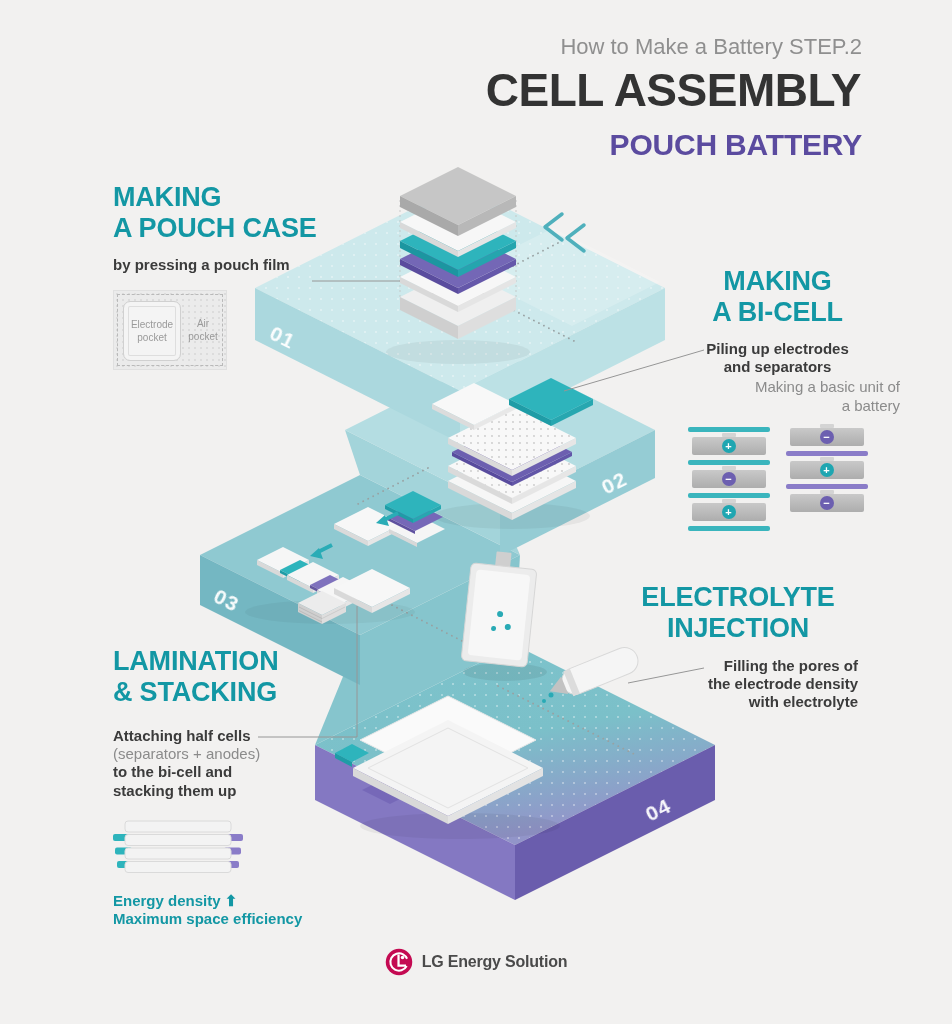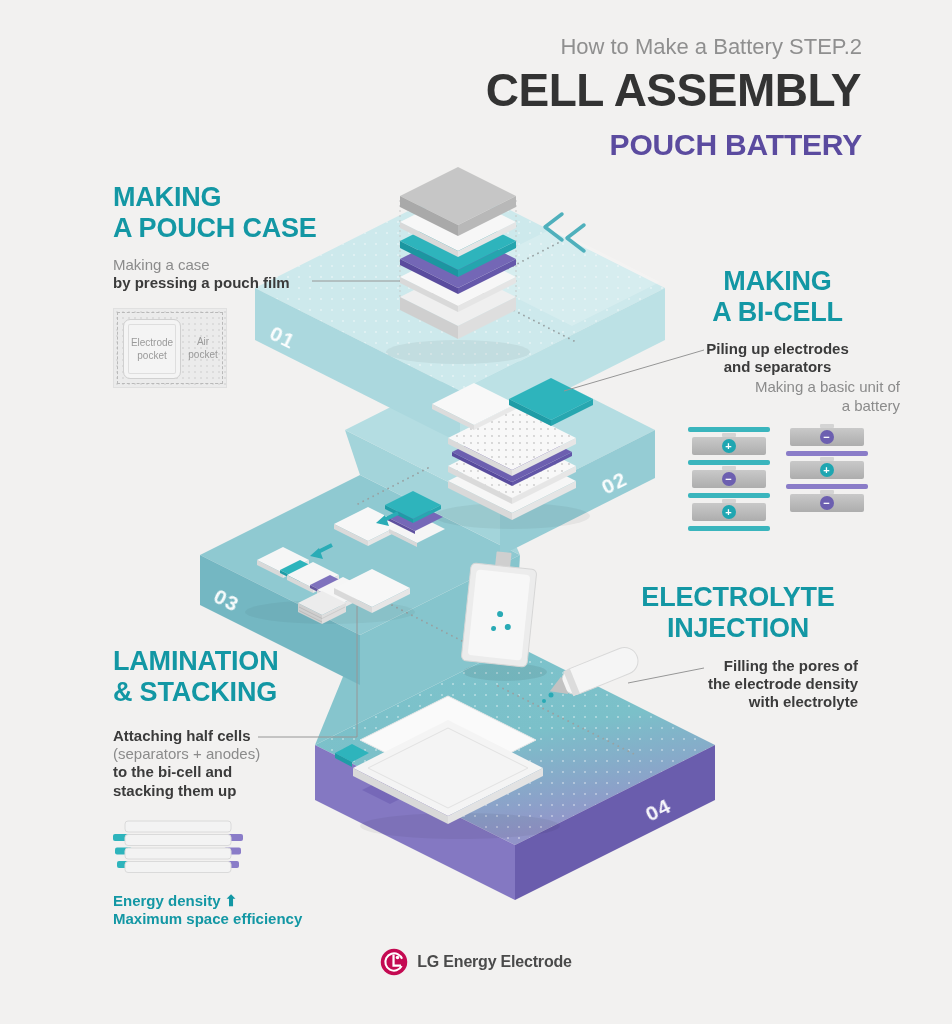--- a/index.html
+++ b/index.html
@@ -311,21 +311,20 @@
   <header class="header">
     <div class="kicker">How to Make a Battery STEP.2</div>
     <h1 class="title">CELL ASSEMBLY</h1>
     <div class="subtitle">POUCH BATTERY</div>
   </header>
 
   <section class="step step1">
     <h2 class="step-title preline">MAKING
 A POUCH CASE</h2>
     <div class="desc">
-      <p class="plain">Making a case</p>
       <p class="bold">by pressing a pouch film</p>
     </div>
     <div class="pouch-icon">
       <div class="pocket-left">
         <span class="pocket-label preline">Electrode
 pocket</span>
       </div>
       <div class="pocket-right">
         <span class="pocket-label preline">Air
 pocket</span>
@@ -411,16 +410,16 @@
     </div>
   </section>
 
   <footer class="footer">
     <svg width="28" height="28" viewBox="-15 -15 30 30">
       <circle r="14.2" fill="#c40a52"></circle>
       <circle r="9.3" fill="none" stroke="#ffffff" stroke-width="2.2" stroke-dasharray="50 8.4" transform="rotate(28)"></circle>
       <polyline points="-0.5,-8 -0.5,4 7.5,4" stroke="#ffffff" stroke-width="2.4" fill="none"></polyline>
       <circle cx="3.8" cy="-4.8" r="1.9" fill="#ffffff"></circle>
     </svg>
-    <span class="brand">LG Energy Electrode</span>
+    <span class="brand">LG Energy Solution</span>
   </footer>
 
 </div>
 
 </body></html>

